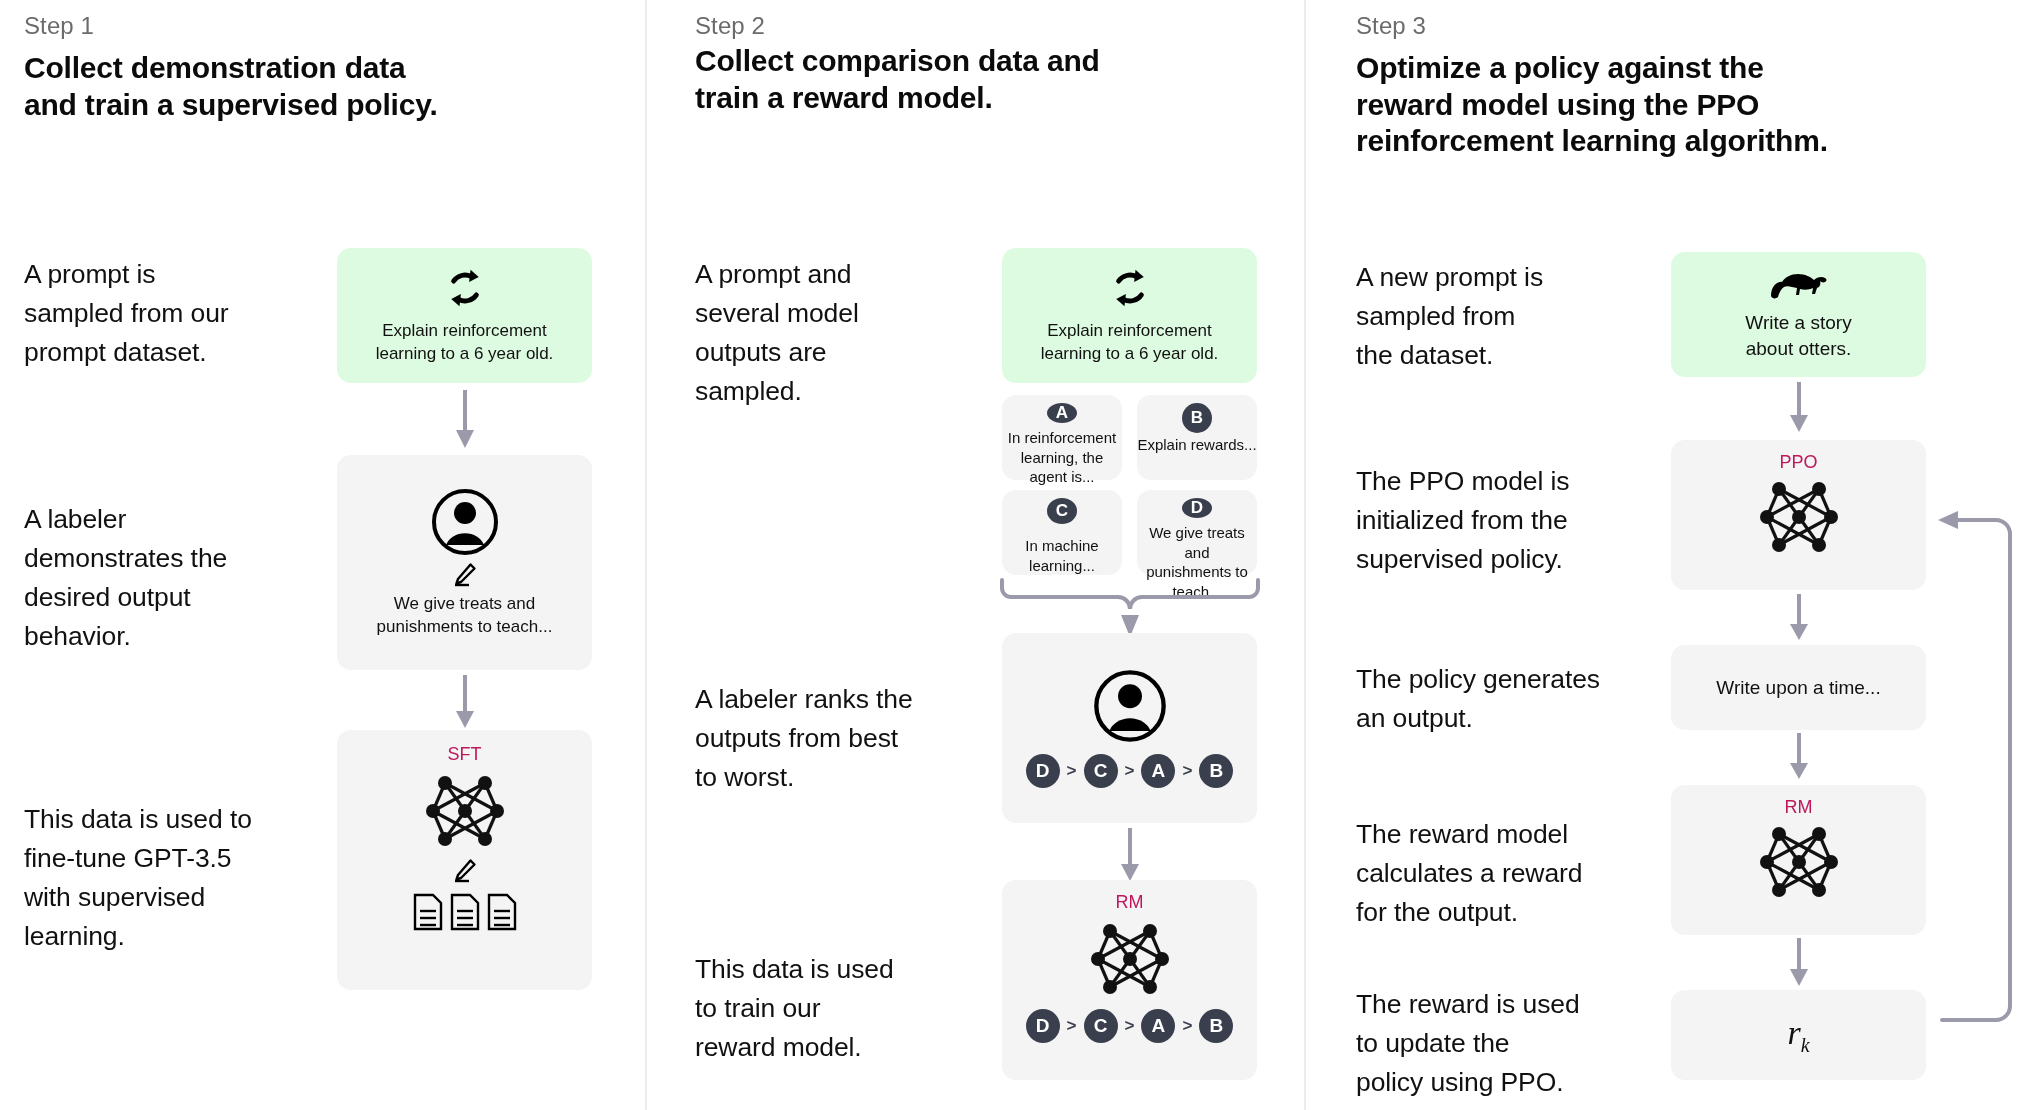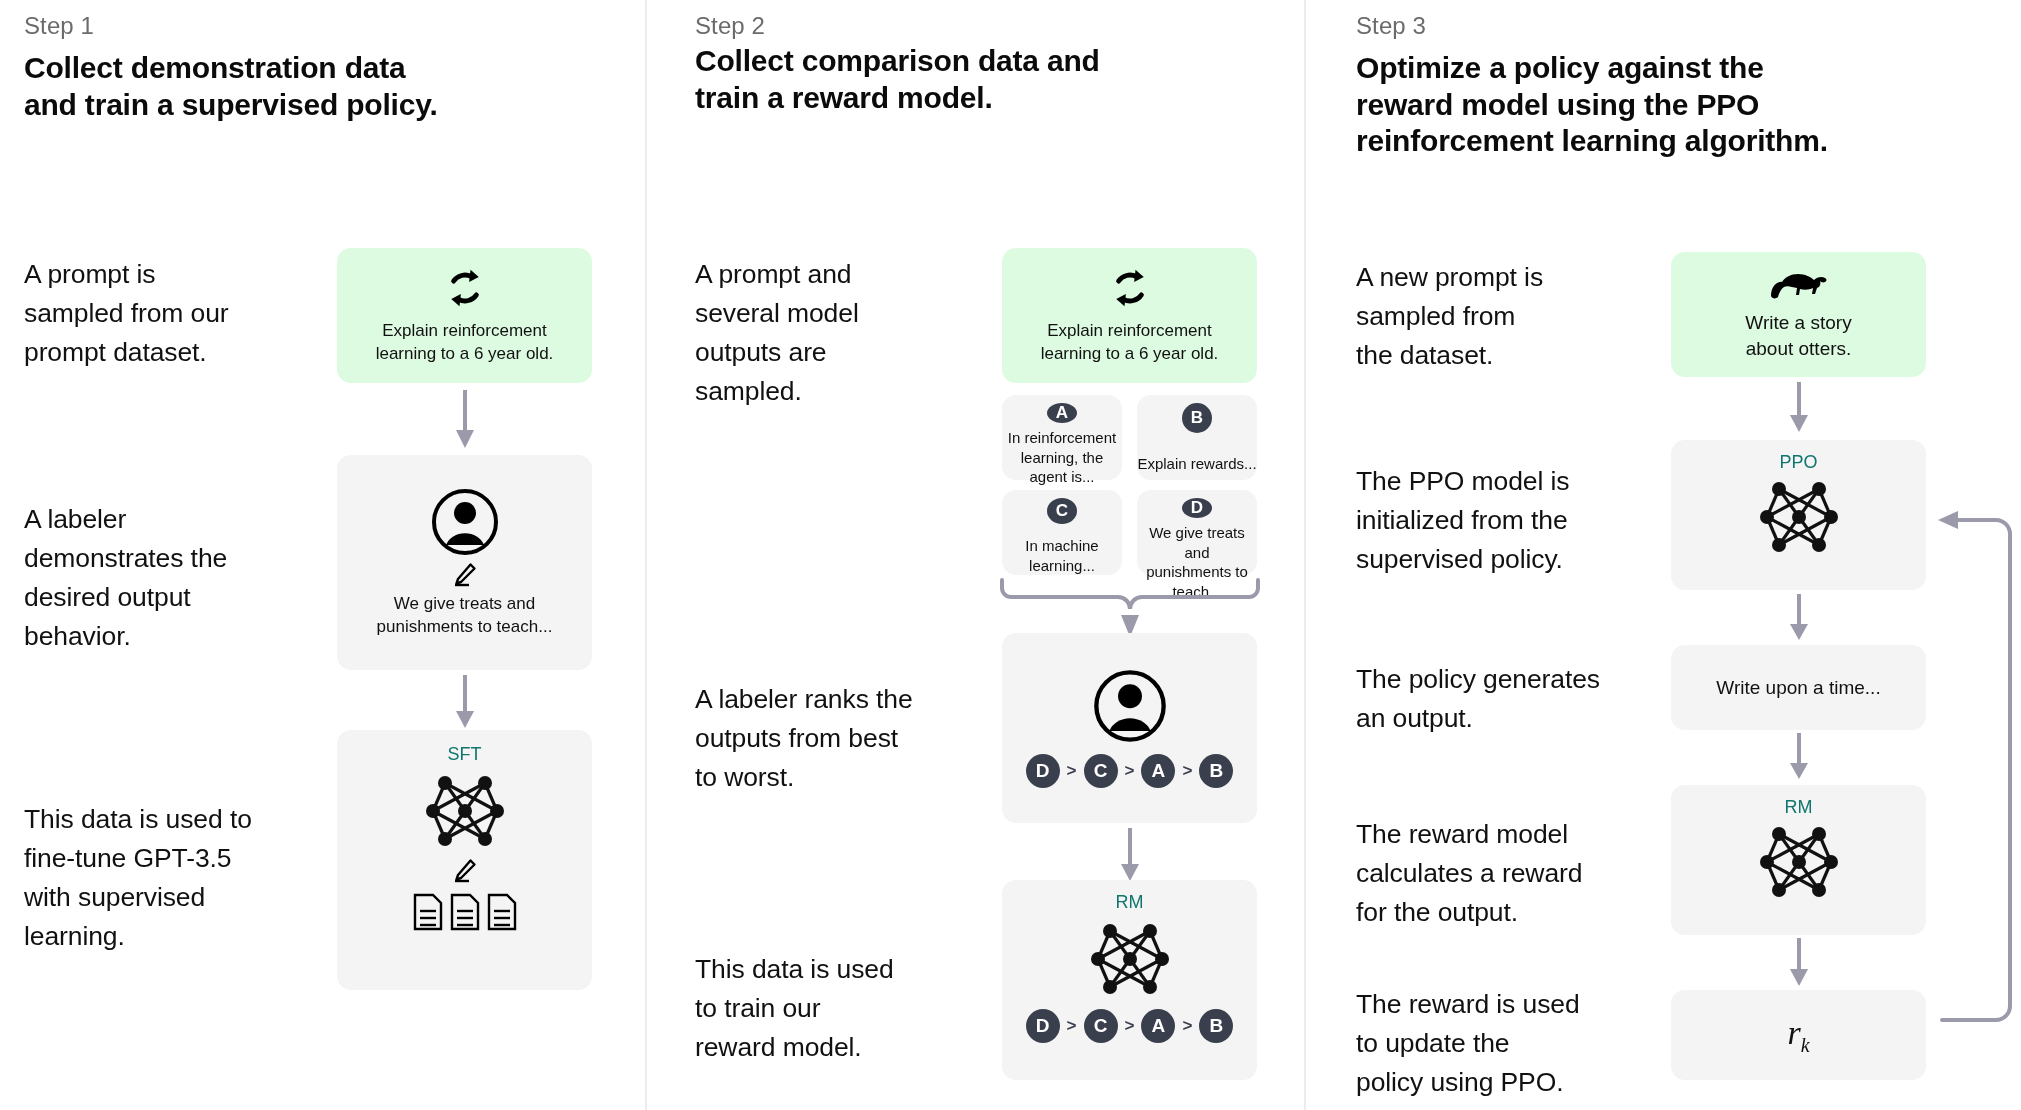--- a/index.html
+++ b/index.html
@@ -59,21 +59,21 @@
   .card-text {
     font-size: 17px;
     line-height: 1.33;
     text-align:center;
     color:#111;
     white-space: pre-line;
   }
   .card-text.small { font-size: 15px; line-height: 1.3; }
   .card-title {
     font-size: 18px;
-    color:#0f766e;
+    color:#be185d;
     text-align:left;
   }
   .card-text.medium { font-size: 19px; }
 
   
   .arrow { position:absolute; }
 
   .badge {
     width: 34px; height: 34px; border-radius:50%;
     background:#3a3f4d; color:#fff;
@@ -257,21 +257,21 @@
     </div>
 
     <div class="card" style="left:355px; top:395px; width:120px; height:85px; justify-content:flex-start; padding-top:8px;">
       <div class="badge sm">A</div>
       <div class="card-text small" style="margin-top:5px;">In reinforcement
 learning, the
 agent is...</div>
     </div>
     <div class="card" style="left:490px; top:395px; width:120px; height:85px; justify-content:flex-start; padding-top:8px;">
       <div class="badge sm">B</div>
-      <div class="card-text small" style="margin-top:21px;">Explain rewards...</div>
+      <div class="card-text small" style="margin-top:2px;">Explain rewards...</div>
     </div>
     <div class="card" style="left:355px; top:490px; width:120px; height:85px; justify-content:flex-start; padding-top:8px;">
       <div class="badge sm">C</div>
       <div class="card-text small" style="margin-top:12px;">In machine
 learning...</div>
     </div>
     <div class="card" style="left:490px; top:490px; width:120px; height:85px; justify-content:flex-start; padding-top:8px;">
       <div class="badge sm">D</div>
       <div class="card-text small" style="margin-top:5px;">We give treats and
 punishments to

